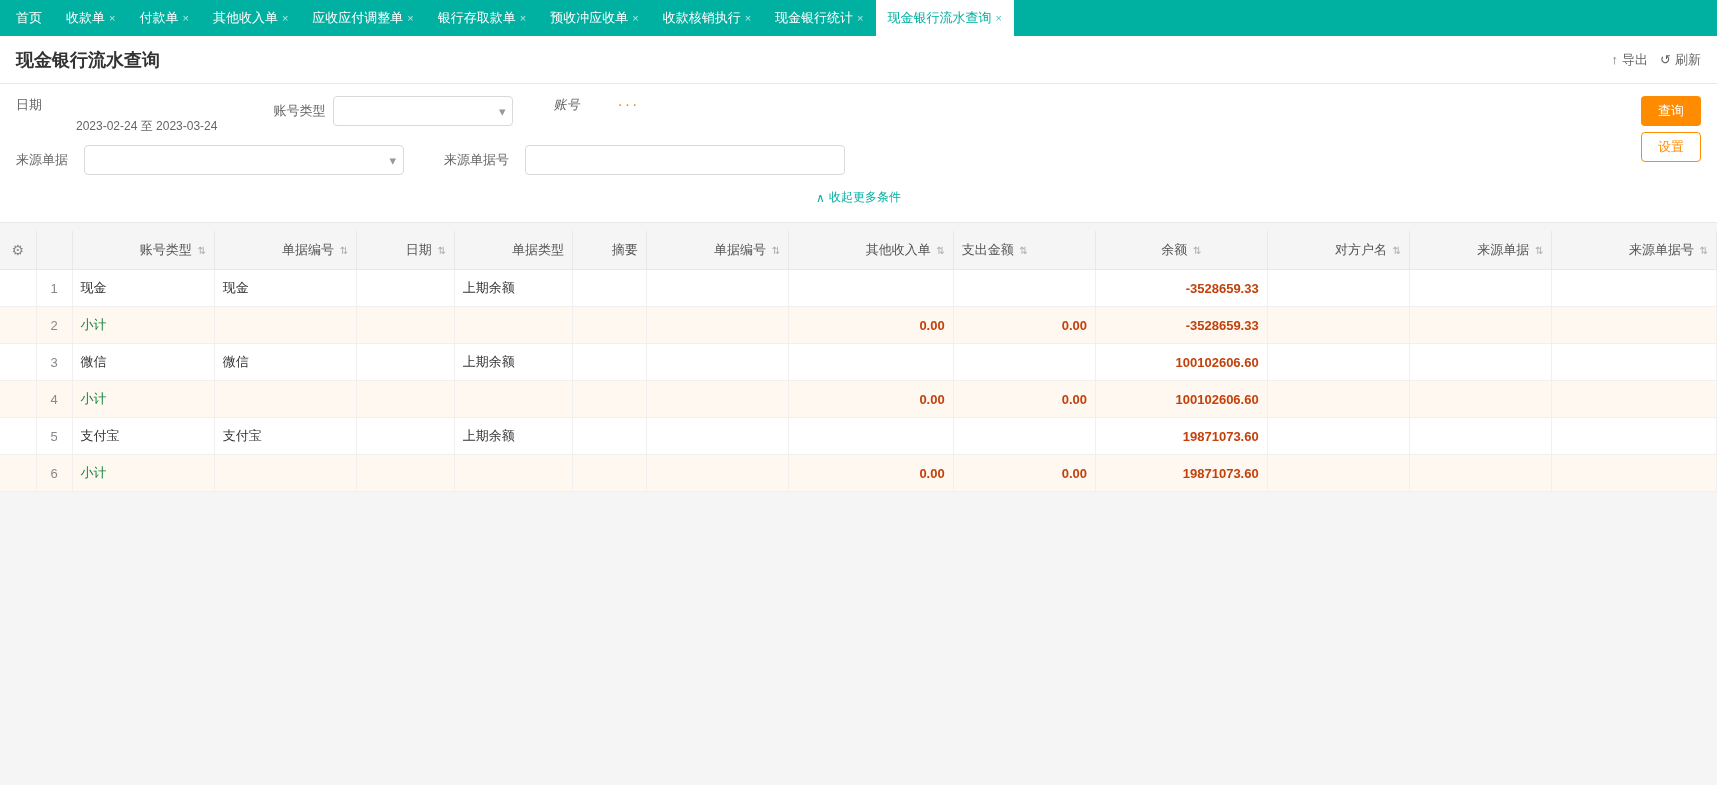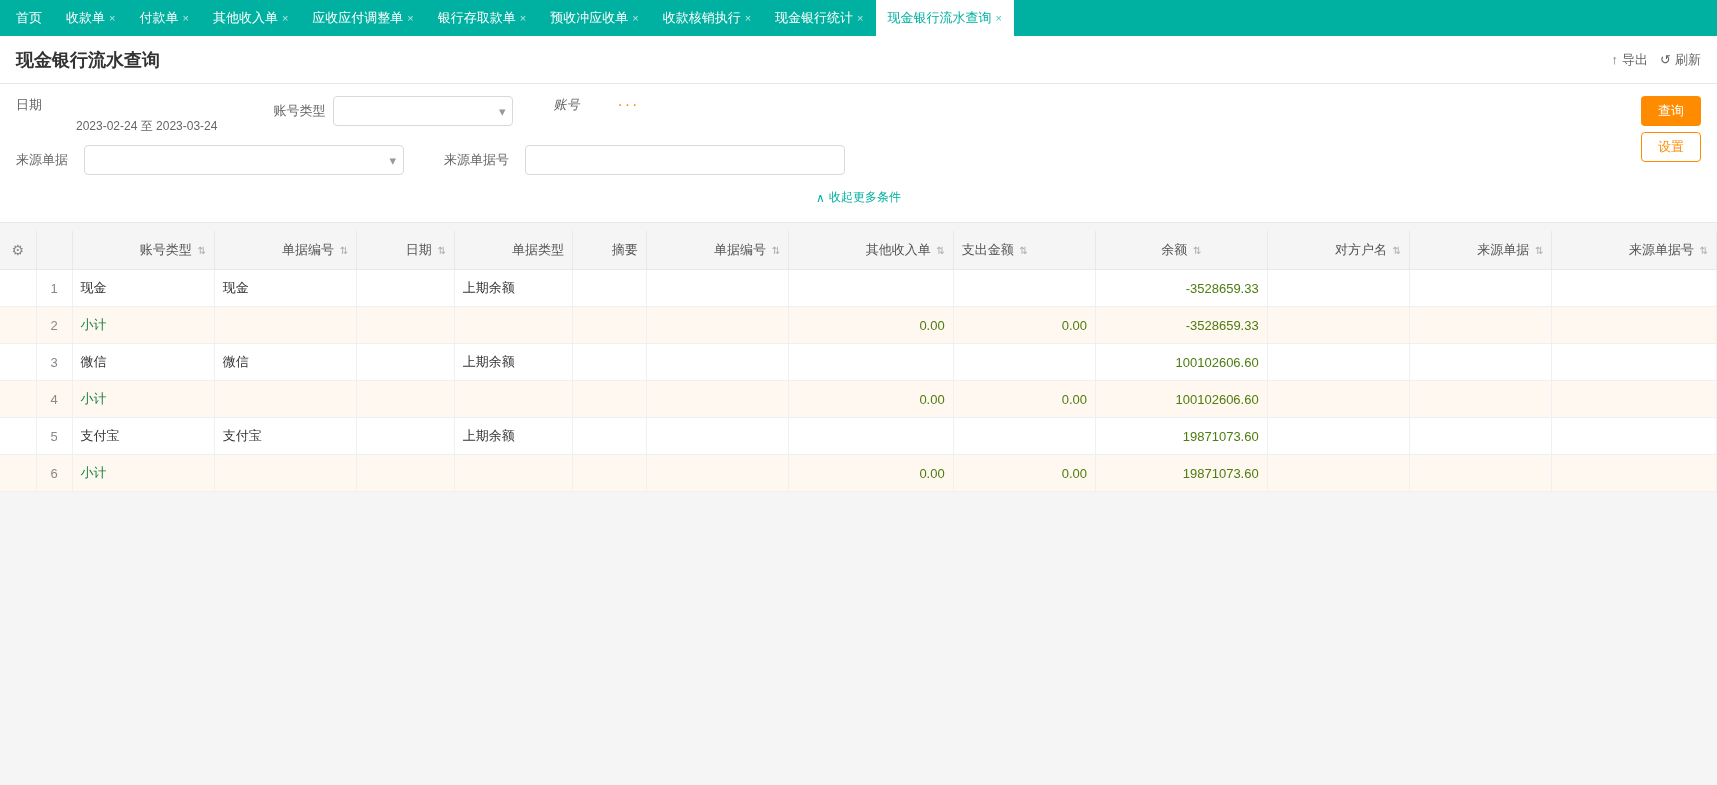--- a/index.html
+++ b/index.html
@@ -207,21 +207,22 @@
     tbody tr.subtotal {
       background: #fff8f0;
     }
     tbody td {
       padding: 9px 8px;
       border-right: 1px solid #f0f0f0;
       white-space: nowrap;
     }
     .td-num {
       text-align: right;
-      color: #4d7c0f;
+      color: #c2410c;
+      font-weight: bold;
     }
     .td-orange {
       color: #15803d;
       font-weight: 500;
     }
     .settings-icon {
       color: #888;
       cursor: pointer;
       font-size: 14px;
     }

